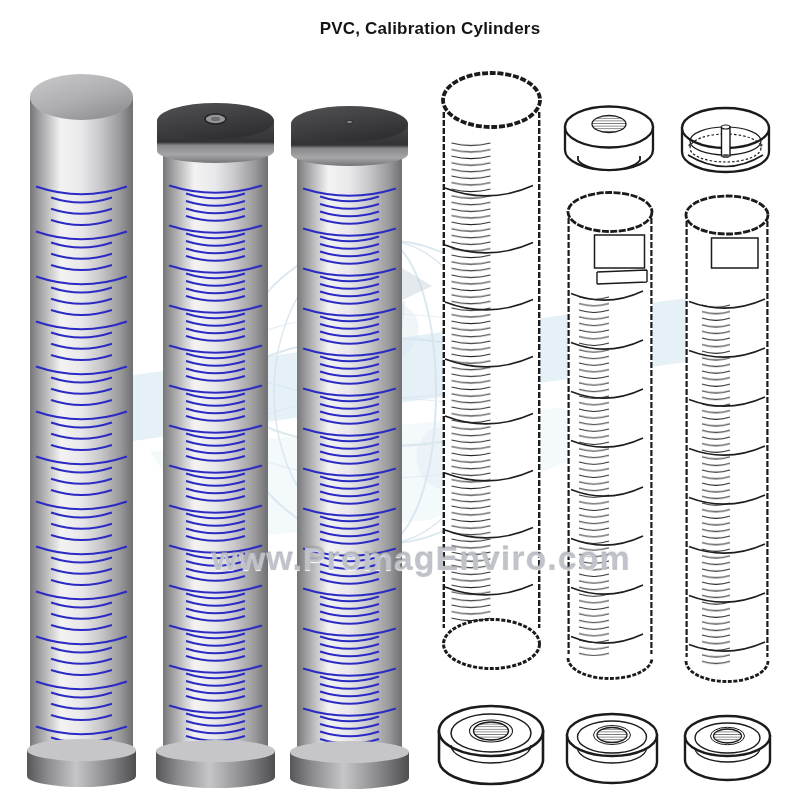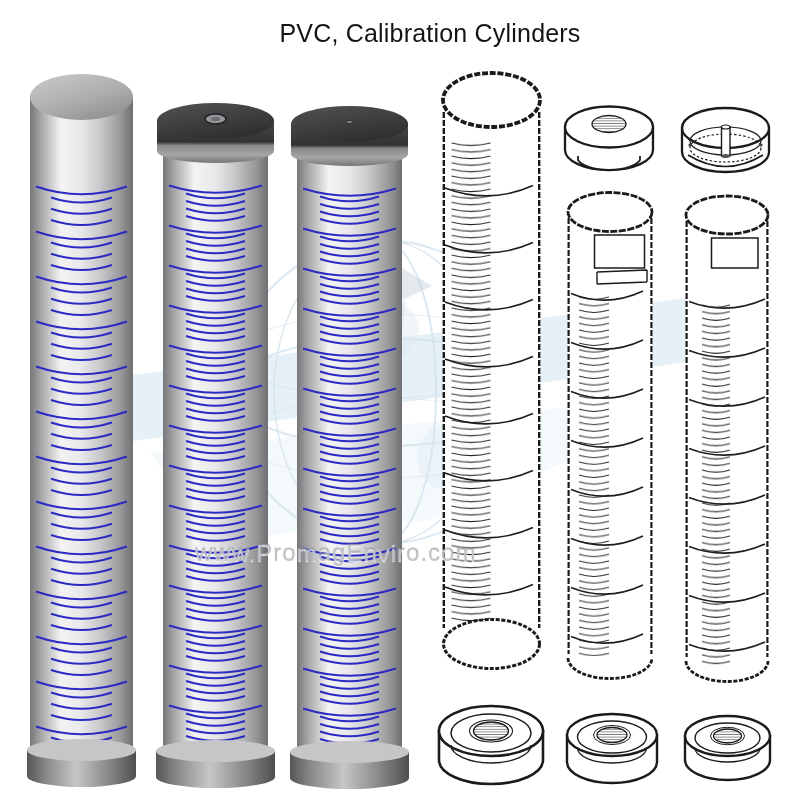--- a/index.html
+++ b/index.html
@@ -1,21 +1,21 @@
 <!DOCTYPE html>
 <html><head>
 <meta charset="utf-8">
 <style>
   html,body{margin:0;padding:0;background:#ffffff;}
   .stage{position:relative;width:800px;height:800px;background:#ffffff;overflow:hidden;
          font-family:"Liberation Sans", sans-serif;}
   .title{position:absolute;left:60px;top:19px;width:740px;text-align:center;
-         font-size:25px;color:#141414;letter-spacing:0.2px;}
-  .url-watermark{position:absolute;left:195px;top:539px;width:452px;
-         font-size:24px;font-weight:normal;letter-spacing:1px;
+         font-size:17px;color:#141414;letter-spacing:0.2px;font-weight:bold;}
+  .url-watermark{position:absolute;left:195px;top:539px;width:452px;text-align:center;
+         font-size:34px;font-weight:bold;letter-spacing:1px;
          color:rgba(152,158,168,0.60);
          text-shadow:0 1px 1px rgba(255,255,255,0.95), 0 -1px 1px rgba(110,110,110,0.25);
          pointer-events:none;}
   svg{position:absolute;left:0;top:0;}
 </style>
 </head>
 <body>
 
 <div class="stage">
 

